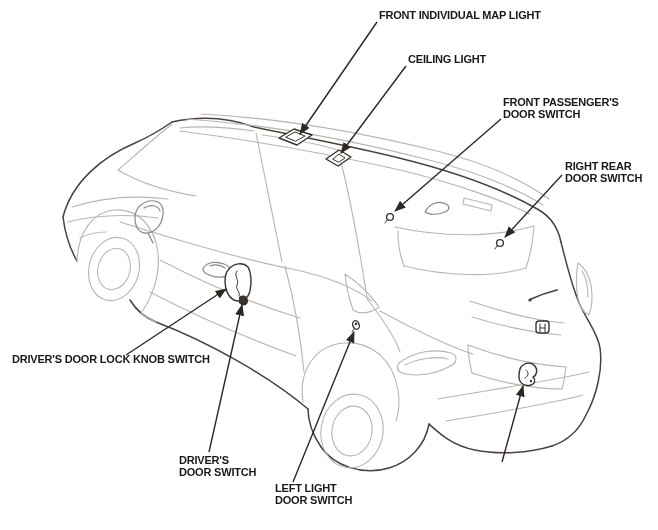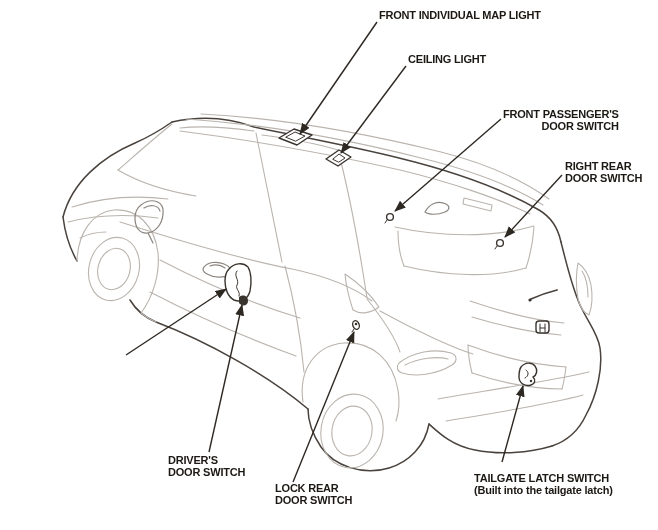--- a/index.html
+++ b/index.html
@@ -164,35 +164,32 @@
         <line x1="502" y1="462" x2="523" y2="386" class="leader" marker-end="url(#arrowhead)"></line>
       </g>
   </svg>
 
   <div class="label" style="left:379px; top:9px;">
     <span>FRONT INDIVIDUAL MAP LIGHT</span>
   </div>
   <div class="label" style="left:408px; top:53px;text-align:center;">
     <span>CEILING LIGHT</span>
   </div>
-  <div class="label" style="left:503px; top:108px;text-align:right;">
+  <div class="label" style="left:503px; top:96px;">
     <span>FRONT PASSENGER'S</span>
     <span>DOOR SWITCH</span>
   </div>
   <div class="label" style="left:565px; top:160px;">
     <span>RIGHT REAR</span>
     <span>DOOR SWITCH</span>
   </div>
   <div class="label" style="left:12px; top:353px;">
+    <span>DRIVER'S DOOR LOCK KNOB SWITCH</span>
   </div>
-  <div class="label" style="left:168px; top:454px;">
+  <div class="label" style="left:179px; top:454px;">
     <span>DRIVER'S</span>
     <span>DOOR SWITCH</span>
   </div>
   <div class="label" style="left:275px; top:482px;">
-    <span>LOCK REAR</span>
+    <span>LEFT LIGHT</span>
     <span>DOOR SWITCH</span>
-  </div>
-  <div class="label" style="left:474px; top:472px;">
-    <span>TAILGATE LATCH SWITCH</span>
-    <span>(Built into the tailgate latch)</span>
   </div>
 </div>
 
 </body></html>

